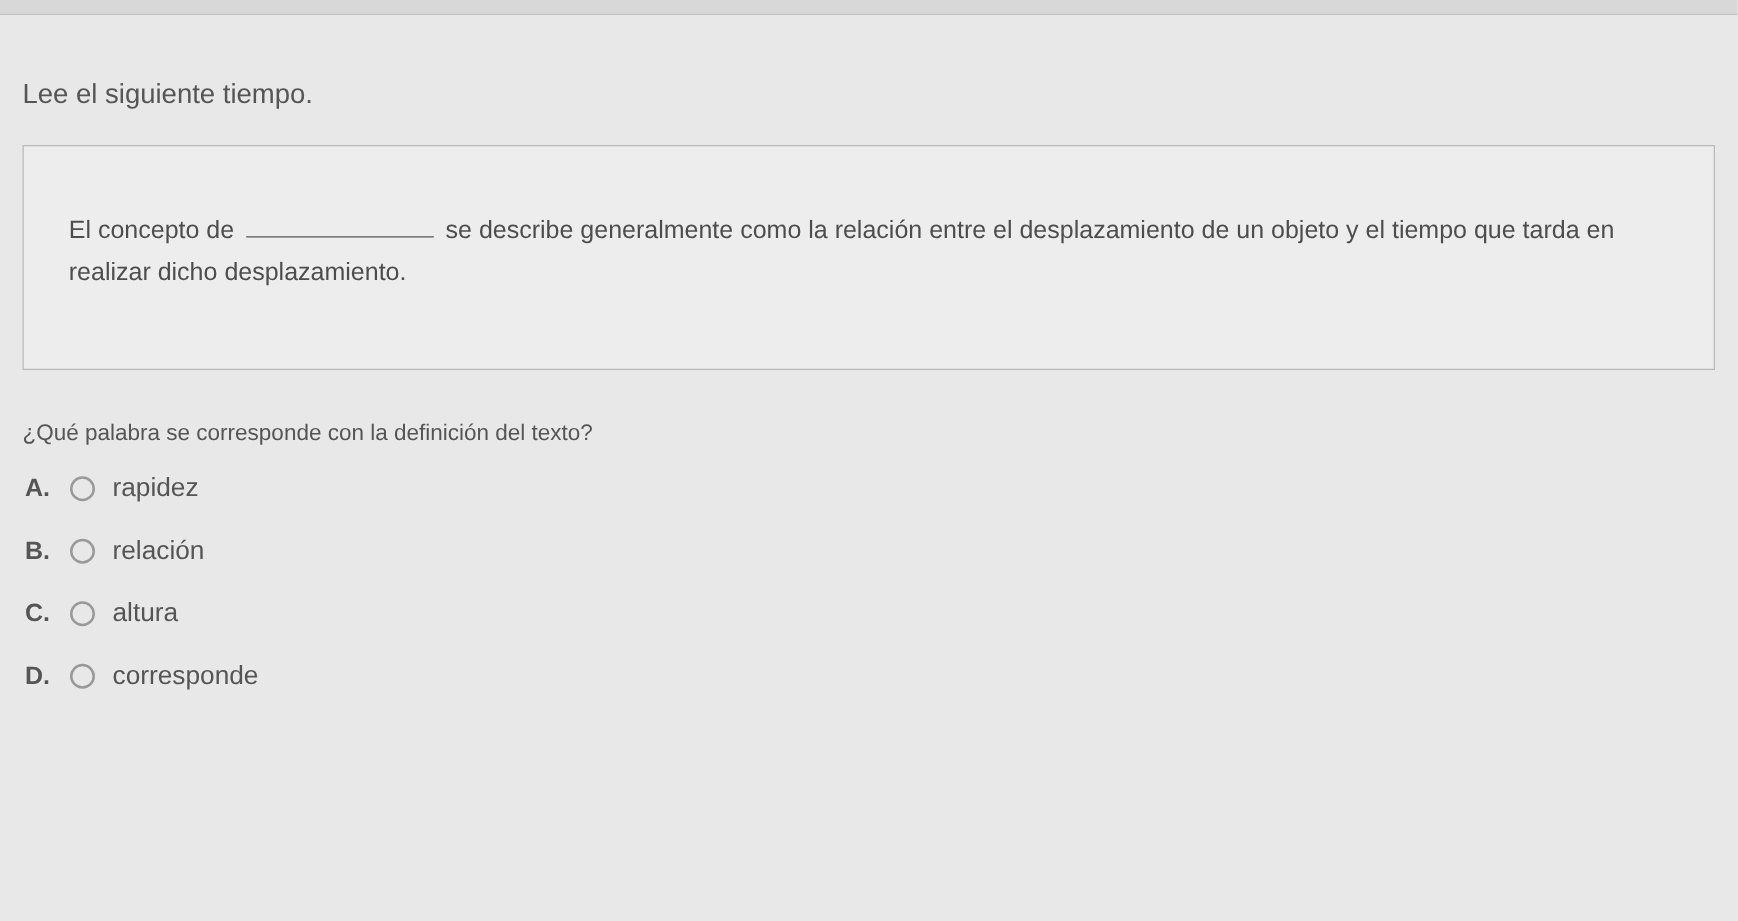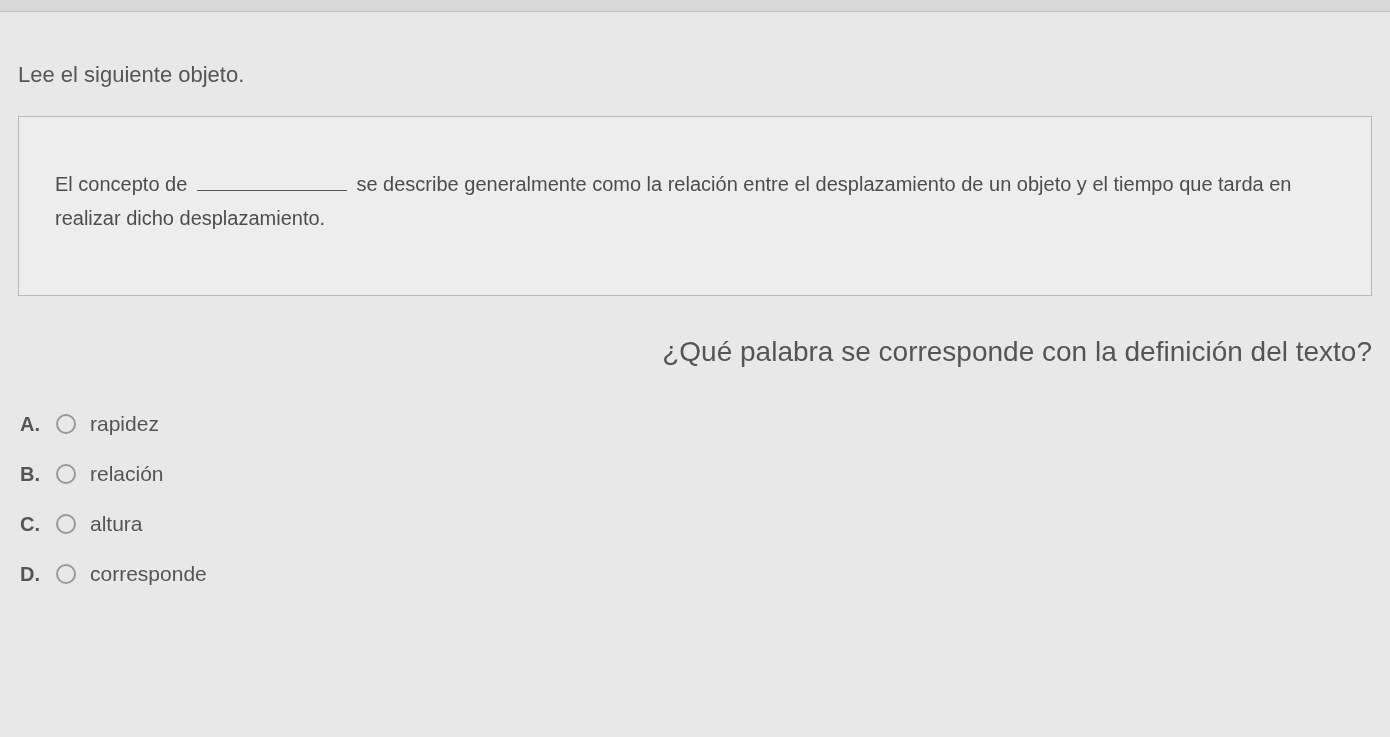--- a/index.html
+++ b/index.html
@@ -42,24 +42,23 @@
       line-height: 1.7;
     }
     .blank {
       display: inline-block;
       border-bottom: 1.5px solid #555;
       width: 150px;
       vertical-align: baseline;
       margin: 0 4px;
     }
     .question-prompt {
-      font-size: 28px;
+      font-size: 18px;
       color: #555555;
-      margin-bottom: 44px;
-      text-align: right;
+      margin-bottom: 22px;
     }
     .options {
       display: flex;
       flex-direction: column;
       gap: 26px;
       padding-left: 2px;
     }
     .option {
       display: flex;
       align-items: center;
@@ -86,21 +85,21 @@
       text-align: center;
     }
   </style>
 </head>
 <body>
 
 <div class="top-bar"></div>
 
 <div class="content">
 
-  <div class="instruction">Lee el siguiente objeto.</div>
+  <div class="instruction">Lee el siguiente tiempo.</div>
 
   <div class="text-box">
     <div class="text-box-content">
       <span>El concepto de </span><span class="blank"></span><span> se describe generalmente como la relación entre el desplazamiento de un objeto y el tiempo que tarda en realizar dicho desplazamiento.</span>
     </div>
   </div>
 
   <div class="question-prompt">¿Qué palabra se corresponde con la definición del texto?</div>
 
   <div class="options">

